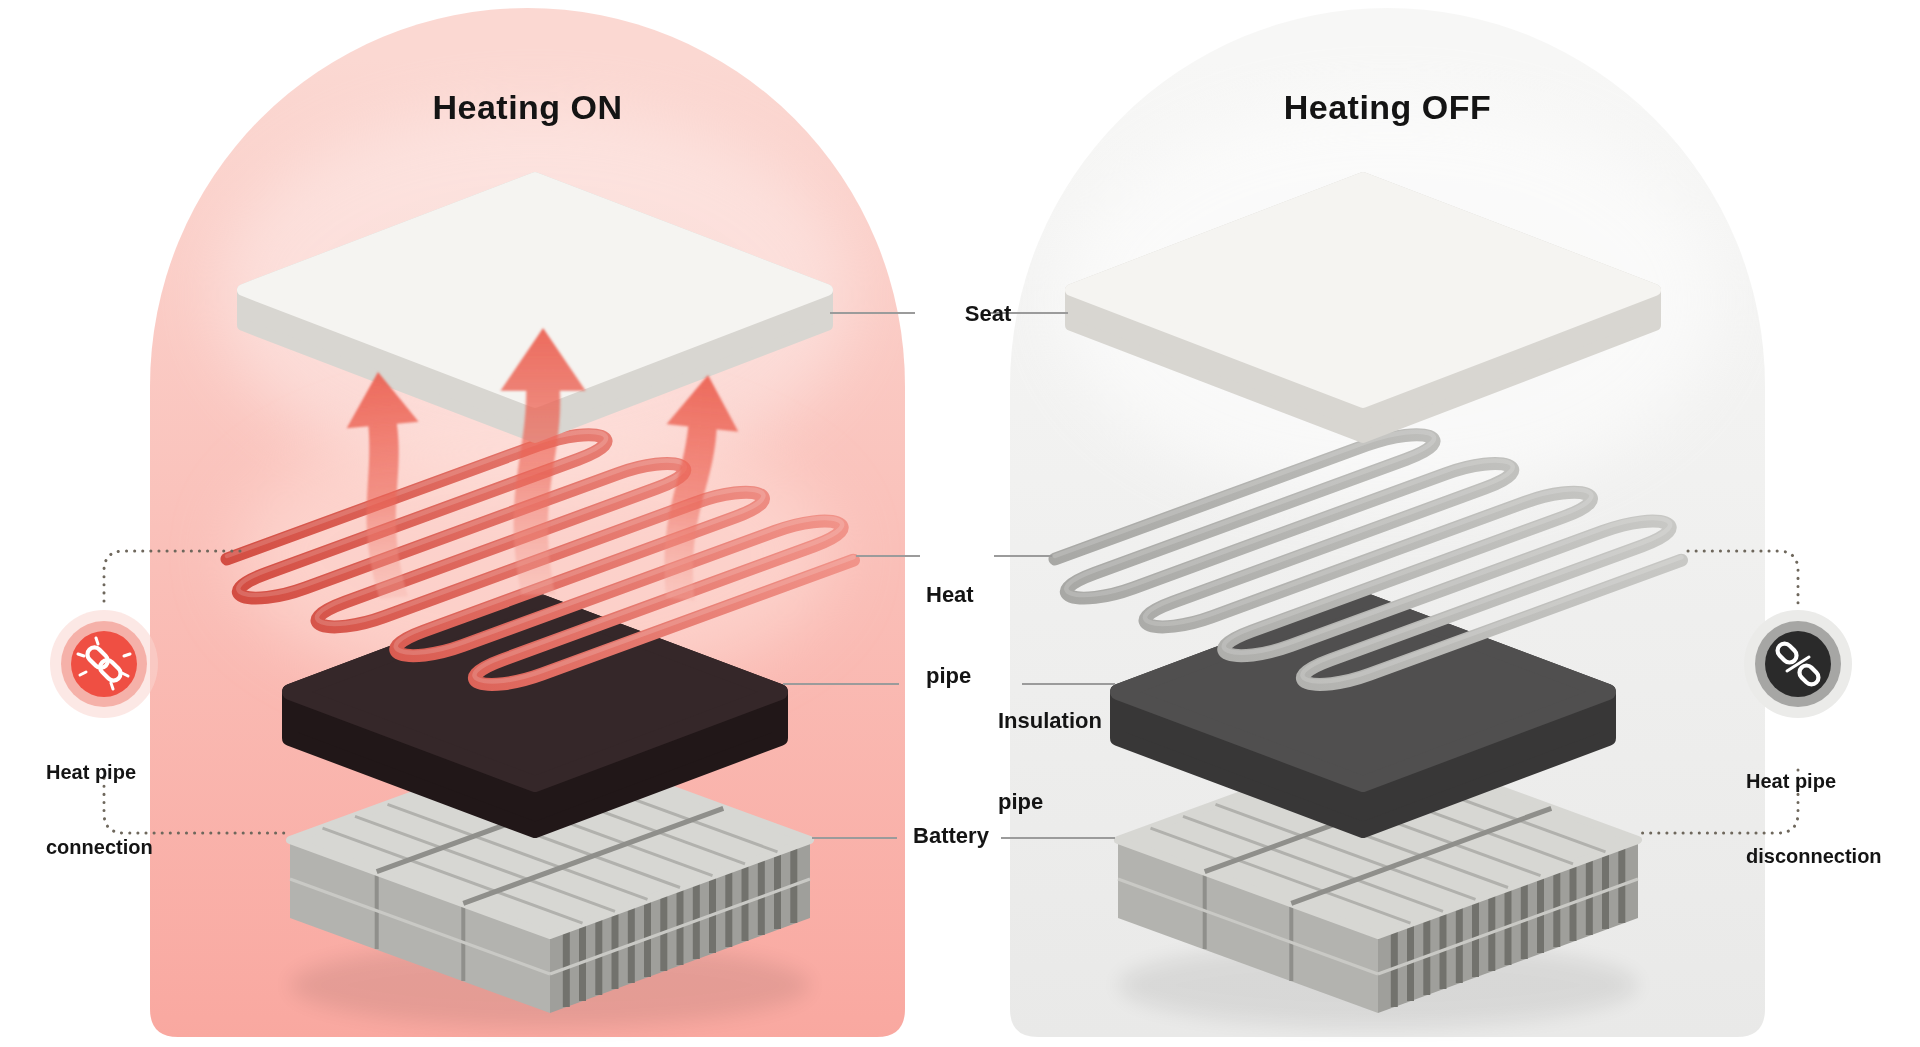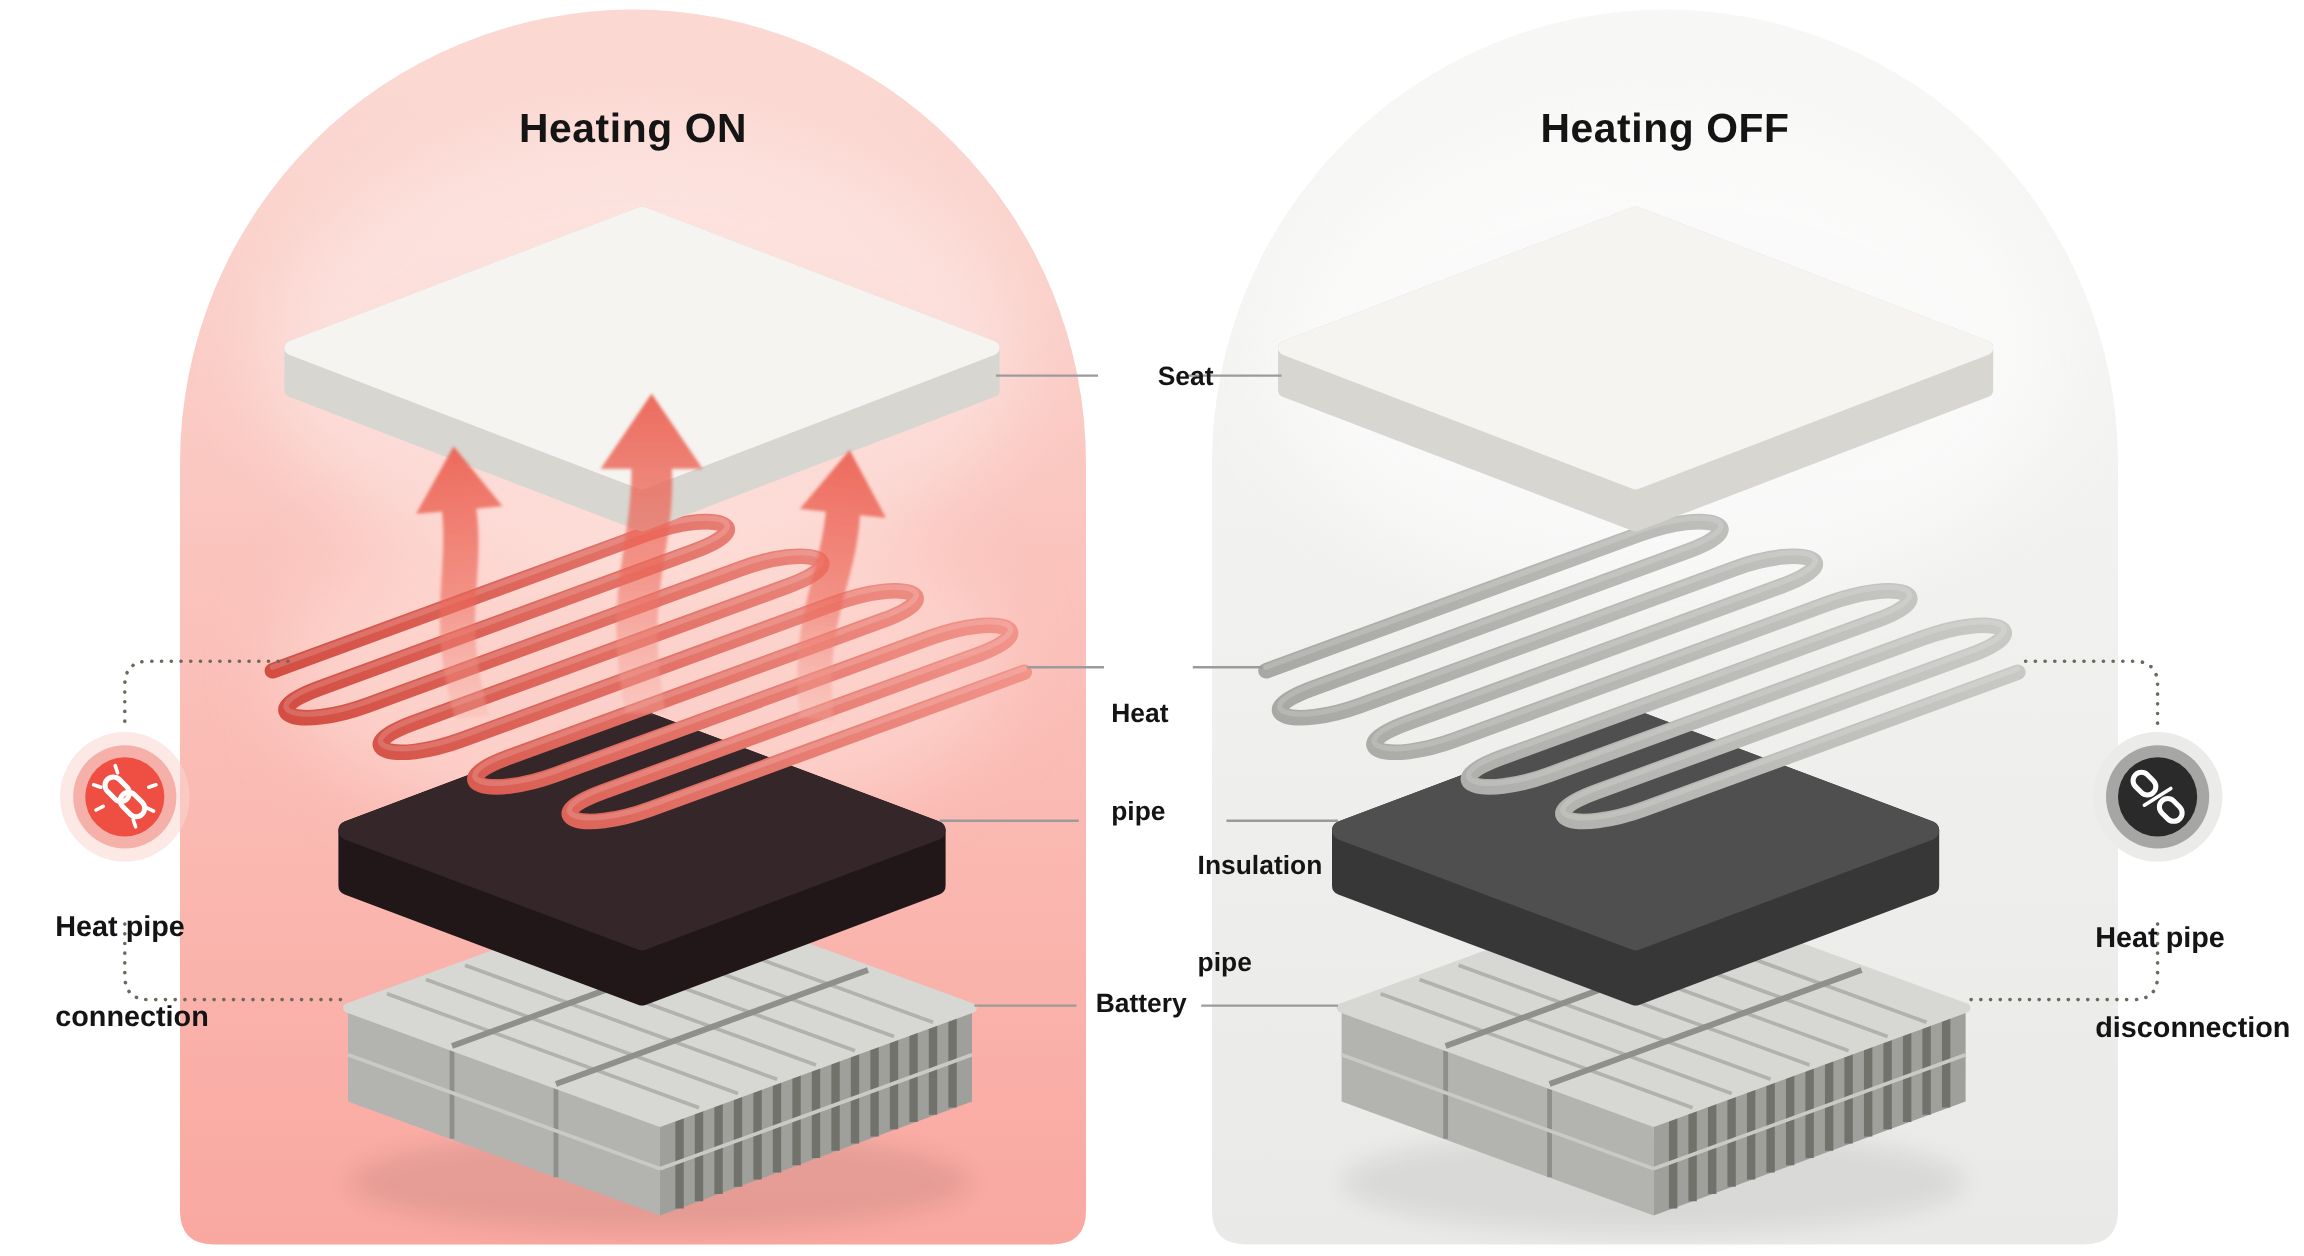--- a/index.html
+++ b/index.html
@@ -5,21 +5,21 @@
   html,body{margin:0;padding:0;background:#ffffff;}
   .canvas{
     position:relative;width:1920px;height:1047px;background:#ffffff;overflow:hidden;
     font-family:"Liberation Sans","DejaVu Sans",sans-serif;
   }
   svg.scene{position:absolute;left:0;top:0;width:1920px;height:1047px;display:block;}
   .txt{position:absolute;color:#141414;font-weight:bold;white-space:pre;}
   .title{width:755px;text-align:center;font-size:34px;letter-spacing:0.5px;}
   .layer-label{font-size:22px;line-height:27px;}
   .layer-label.centered{text-align:center;}
-  .callout-label{font-size:24px;line-height:25px;}
+  .callout-label{font-size:20px;line-height:25px;}
   .lbl-line{display:block;}
   
   .rounded{fill:currentColor;stroke:currentColor;stroke-width:12;stroke-linejoin:round;}
   .rounded-lg{fill:currentColor;stroke:currentColor;stroke-width:16;stroke-linejoin:round;}
   .rounded-sm{fill:currentColor;stroke:currentColor;stroke-width:8;stroke-linejoin:round;}
   .face{fill:currentColor;}
   .pipe{fill:none;stroke-width:13;stroke-linecap:round;stroke-linejoin:round;}
   .pipe-sheen{fill:none;stroke:#ffffff;opacity:0.16;stroke-width:4.5;stroke-linecap:round;}
   .dotted{fill:none;stroke:currentColor;stroke-width:3;stroke-linecap:round;stroke-dasharray:0.1 8;}
   .connector{fill:none;stroke:currentColor;stroke-width:2;}

